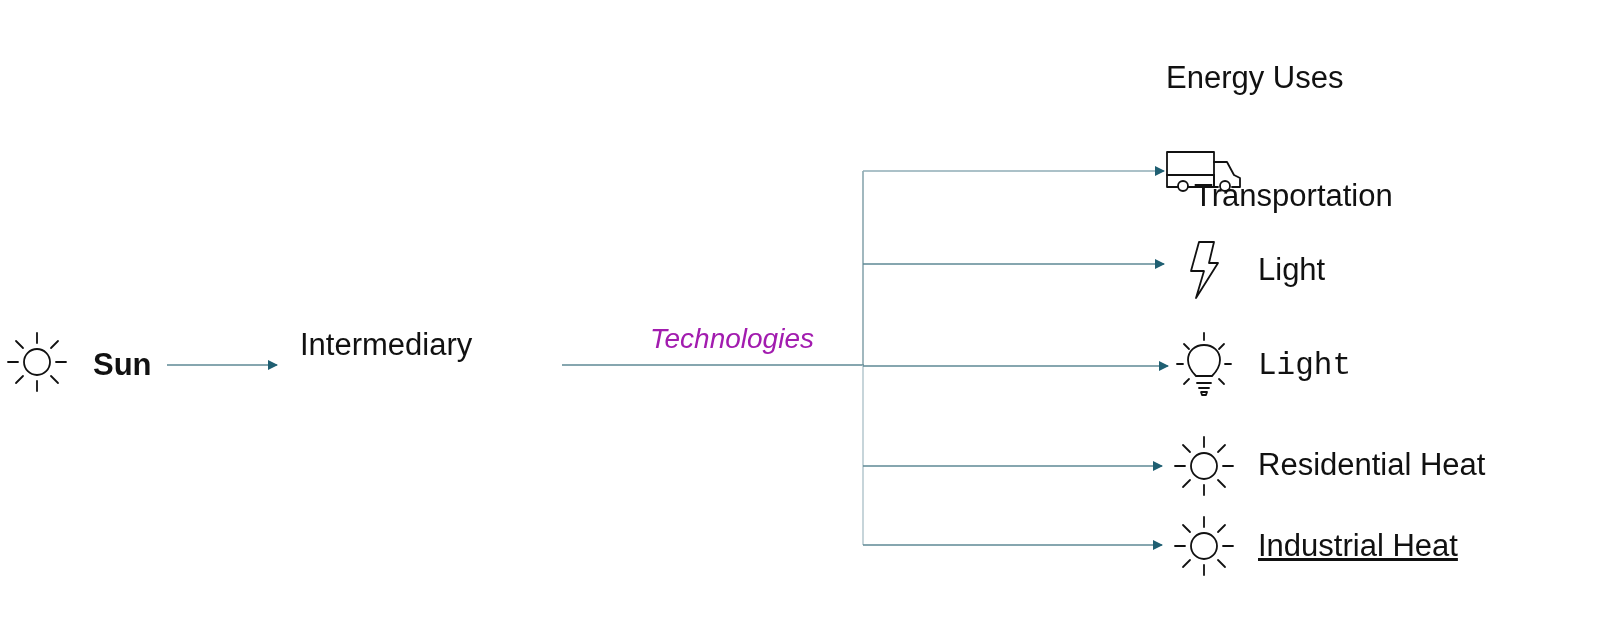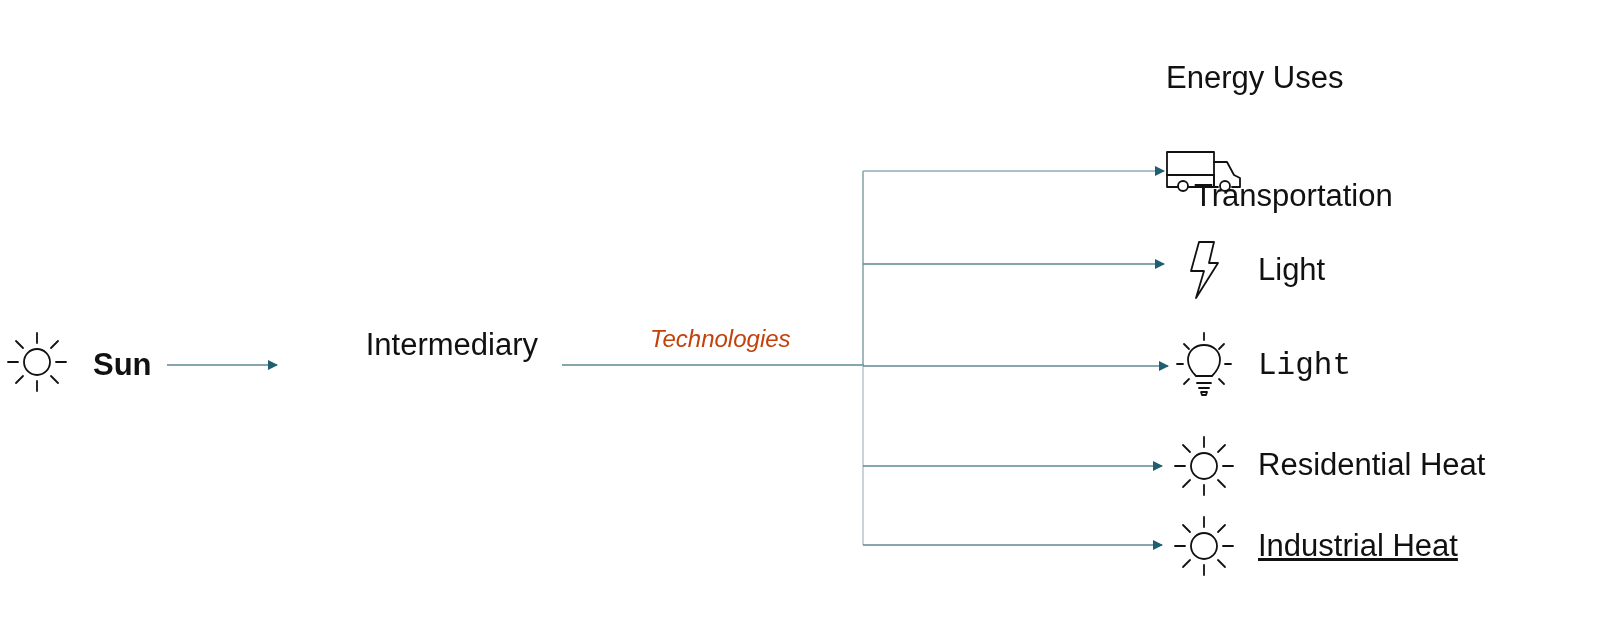--- a/index.html
+++ b/index.html
@@ -1,22 +1,22 @@
 <!DOCTYPE html>
 <html><head>
   <meta charset="utf-8">
   <style>
     html, body { margin: 0; padding: 0; background: #ffffff; }
     body { width: 1600px; height: 620px; position: relative; overflow: hidden;
            font-family: "Liberation Sans", sans-serif; color: #111111; }
     #diagram { position: absolute; left: 0; top: 0; width: 1600px; height: 620px; }
     .lbl { position: absolute; white-space: nowrap; font-size: 31px; line-height: 36px; color: #111111; }
-    .center { text-align: right; }
+    .center { text-align: left; }
     .heading { font-weight: normal; font-size: 31px; }
-    .tech { font-style: italic; color: #c2410c; font-size: 24px; }
+    .tech { font-style: italic; color: #a21caf; font-size: 28px; }
     .ico { fill: none; stroke: #111111; stroke-width: 1.8; stroke-linecap: round; stroke-linejoin: round; }
   </style>
 </head>
 <body>
 
 <svg id="diagram" viewBox="0 0 1600 620" xmlns="http://www.w3.org/2000/svg">
   <defs>
     <marker id="arrowhead" markerWidth="10" markerHeight="10" refX="9" refY="5" orient="auto" markerUnits="userSpaceOnUse">
       <path d="M0,0 L10,5 L0,10 Z" fill="#1f5f72"></path>
     </marker>

